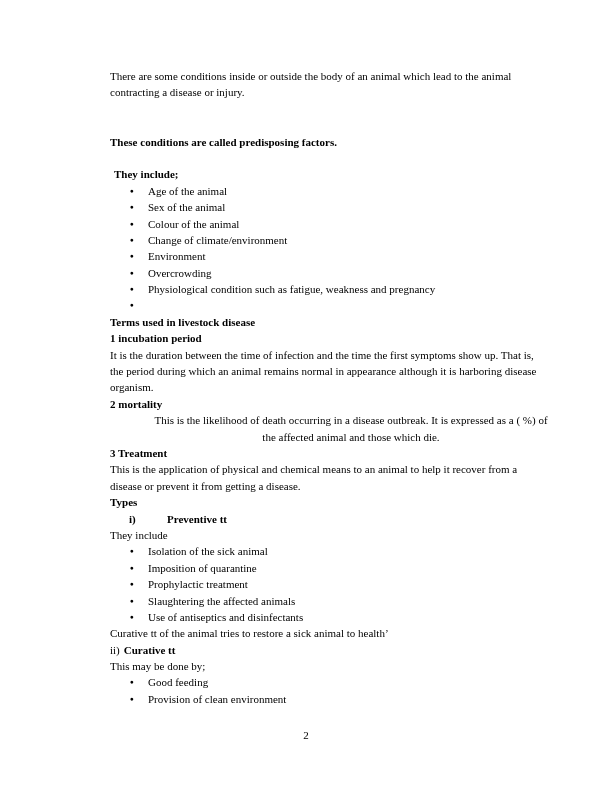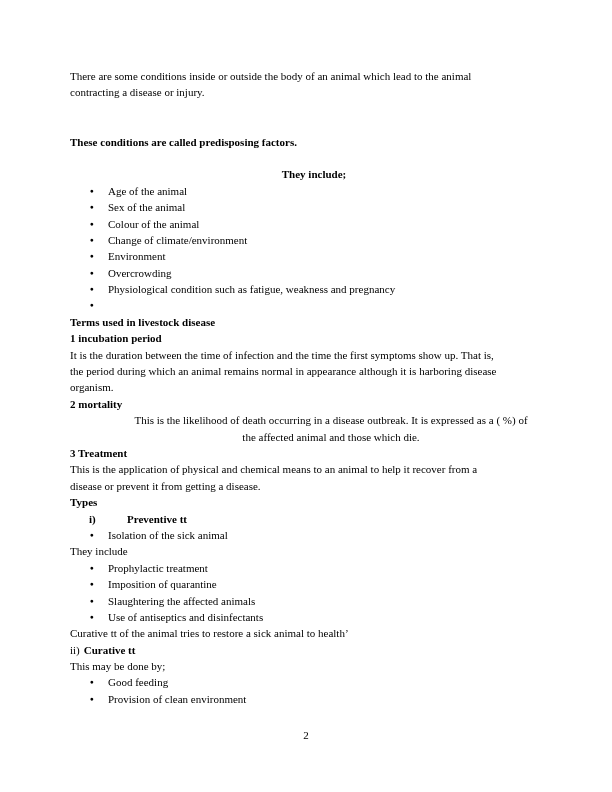--- a/index.html
+++ b/index.html
@@ -5,25 +5,25 @@
   html, body { margin:0; padding:0; }
   body {
     width:612px; height:792px;
     background:#ffffff;
     font-family:"Liberation Serif", serif;
     font-size:11px;
     color:#000000;
     position:relative;
     overflow:hidden;
   }
-  .doc-content { padding:68px 58px 0 70px;font-family:Liberation Serif, serif; }
+  .doc-content { padding:68px 58px 0 110px;font-family:Liberation Serif, serif; }
   .line { height:16.4px; line-height:16.4px; white-space:nowrap; }
   .b { font-weight:700; }
   .blank { }
-  .ti { padding-left:4px;text-align:center; }
+  .ti { padding-left:4px; }
   .indent1 { padding-left:38px;text-align:center; }
   .bullet { padding-left:20px; display:flex; }
   .bullet .dot { width:18px; font-size:6.5px; line-height:16.4px; flex:0 0 18px; }
   .roman-marker { display:inline-block; margin-left:19px; width:38px; }
   .mk2 { margin-right:4px; }
   .page-footer {
     position:absolute; top:727px; left:0; width:612px;
     text-align:center; font-size:11px; line-height:16.4px;
   }
 </style>
@@ -87,33 +87,33 @@
 
   <div class="line b">3 Treatment</div>
   <div class="line">This is the application of physical and chemical means to an animal to help it recover from a</div>
   <div class="line">disease or prevent it from getting a disease.</div>
 
   <div class="line b">Types</div>
 
   <div class="line b">
     <span class="roman-marker">i)</span><span>Preventive tt</span>
   </div>
+  <div class="line">They include</div>
+
   <div class="line bullet">
     <span class="dot">●</span>
     <span>Isolation of the sick animal</span>
   </div>
-
-  <div class="line">They include</div>
+  <div class="line bullet">
+    <span class="dot">●</span>
+    <span>Imposition of quarantine</span>
+  </div>
   <div class="line bullet">
     <span class="dot">●</span>
     <span>Prophylactic treatment</span>
-  </div>
-  <div class="line bullet">
-    <span class="dot">●</span>
-    <span>Imposition of quarantine</span>
   </div>
   <div class="line bullet">
     <span class="dot">●</span>
     <span>Slaughtering the affected animals</span>
   </div>
   <div class="line bullet">
     <span class="dot">●</span>
     <span>Use of antiseptics and disinfectants</span>
   </div>
 

